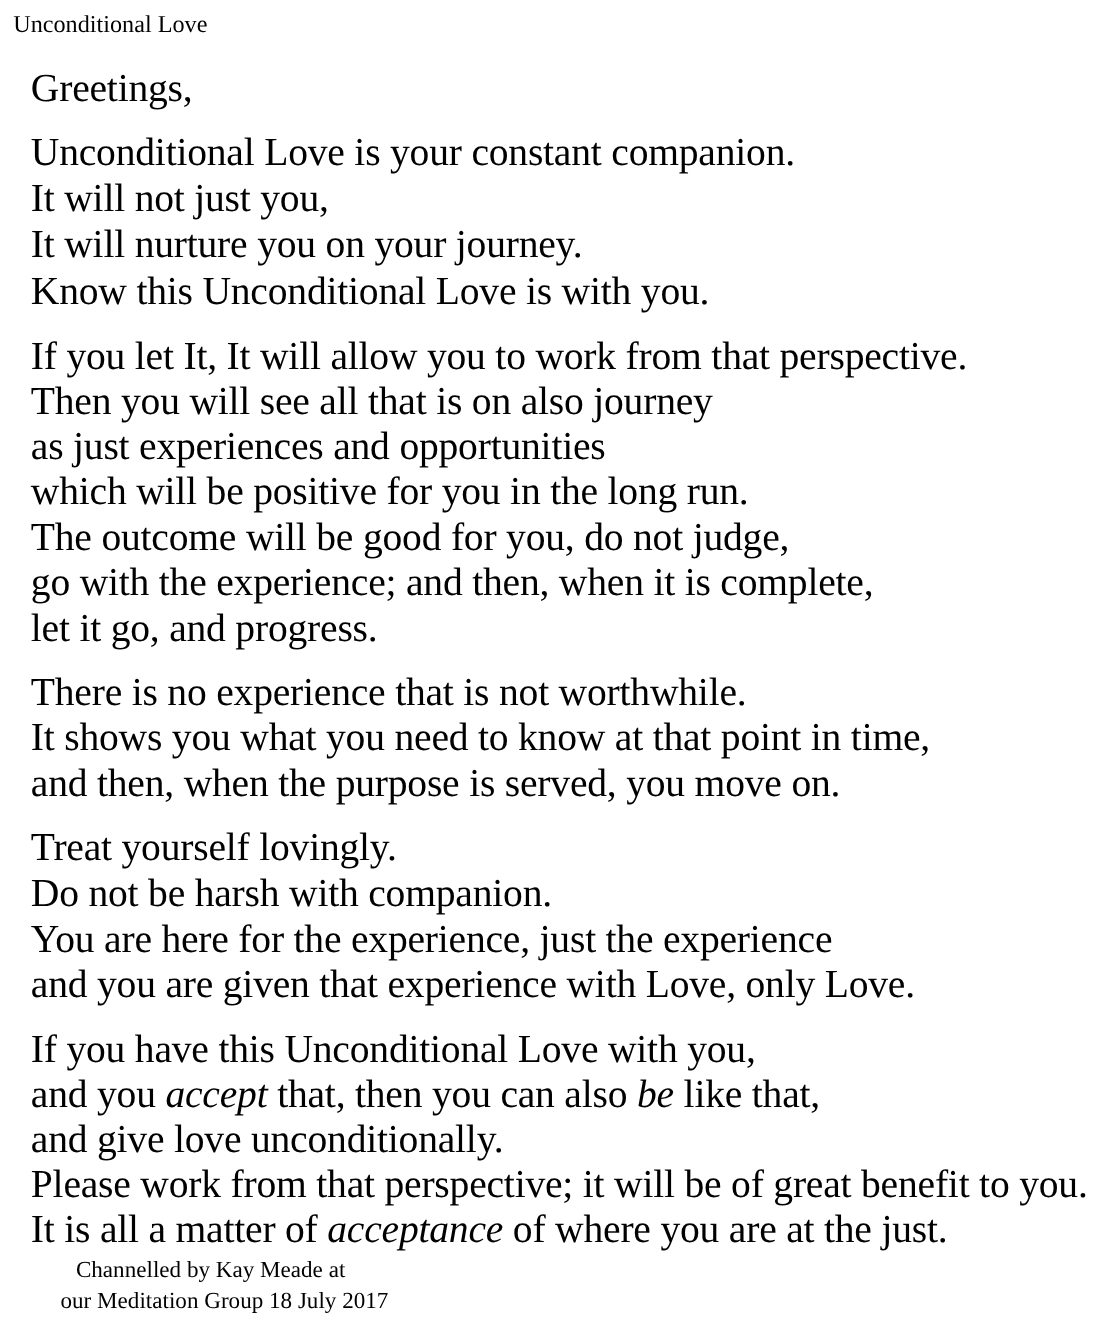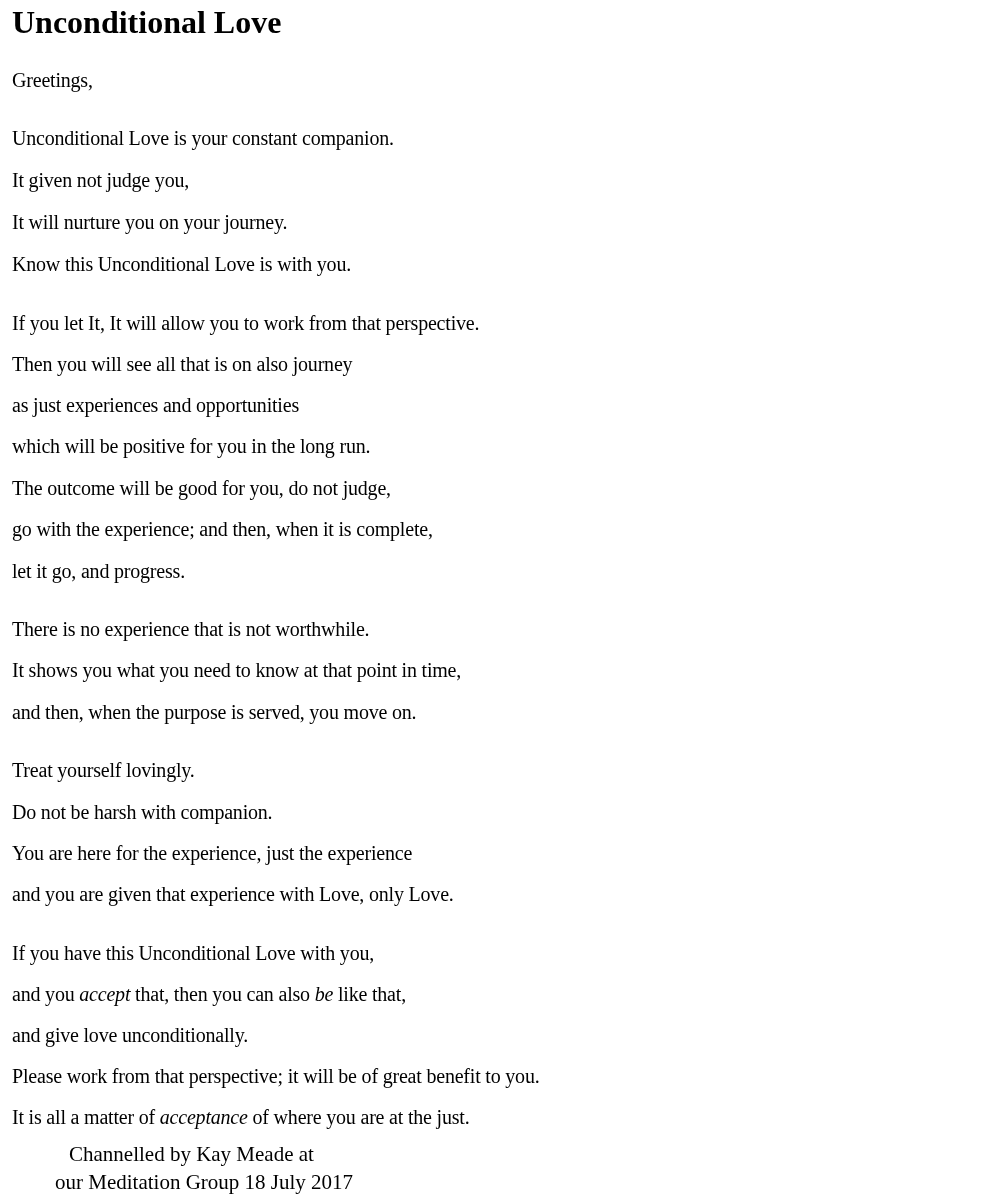--- a/index.html
+++ b/index.html
@@ -4,43 +4,43 @@
   <style>
     html, body { margin: 0; padding: 0; background: #ffffff; }
     body {
       width: 994px; height: 1199px; overflow: hidden; position: relative;
       font-family: "Liberation Serif", "DejaVu Serif", serif;
       color: #000;
     }
     .doc { position: absolute; left: 12px; top: 0; right: 0; }
     .title {
       position: absolute; left: 0; top: 4px;
-      font-size: 32px; font-weight: bold; line-height: 36px; white-space: nowrap;
+      font-size: 22px; font-weight: normal; line-height: 36px; white-space: nowrap;
     }
     .line {
-      position: absolute; left: 0;
-      font-size: 20px; line-height: 38px; white-space: nowrap;
+      position: absolute; left: 16px;
+      font-size: 36px; line-height: 38px; white-space: nowrap;
       letter-spacing: -0.2px;
     }
     .line em { font-style: italic; margin-top: 20px; }
     .footer {
       position: absolute; font-size: 21px; line-height: 26px; white-space: nowrap;
     }
   </style>
 </head>
 <body>
 
 <div class="doc">
   <div class="title">Unconditional Love</div>
 
   <div class="line" style="top:61px">Greetings,</div>
 
   <div>
     <div class="line" style="top:119px">Unconditional Love is your constant companion.</div>
-    <div class="line" style="top:161px">It given not judge you,</div>
+    <div class="line" style="top:161px">It will not just you,</div>
     <div class="line" style="top:203px">It will nurture you on your journey.</div>
     <div class="line" style="top:245px">Know this Unconditional Love is with you.</div>
   </div>
 
   <div>
     <div class="line" style="top:304px">If you let It, It will allow you to work from that perspective.</div>
     <div class="line" style="top:345px">Then you will see all that is on also journey</div>
     <div class="line" style="top:386px">as just experiences and opportunities</div>
     <div class="line" style="top:427px">which will be positive for you in the long run.</div>
     <div class="line" style="top:469px">The outcome will be good for you, do not judge,</div>

